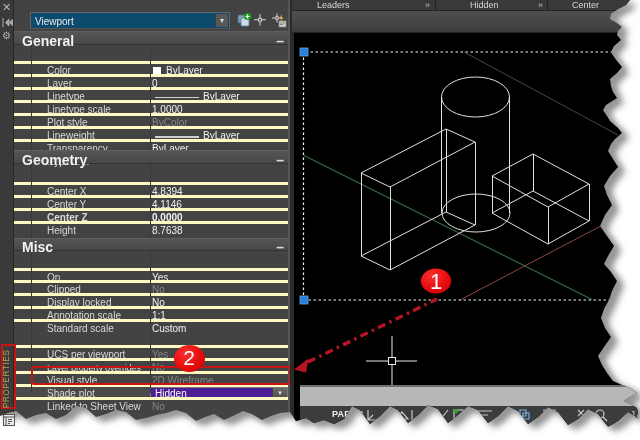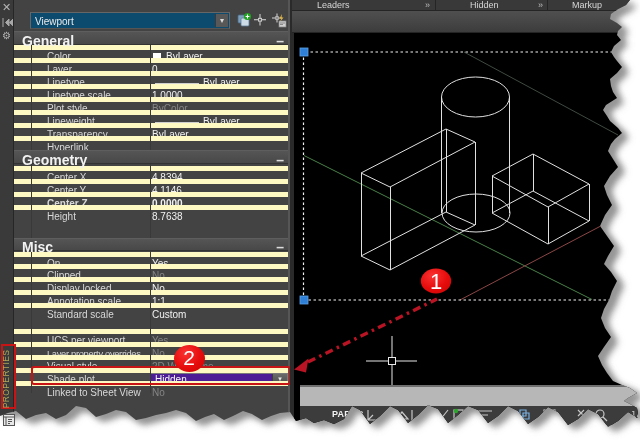--- a/index.html
+++ b/index.html
@@ -19,21 +19,21 @@
 #statusbar{position:absolute;left:300px;top:406px;width:340px;height:34px;background:#3c3c3c;color:#e8e8e8;}
 
 #combo{position:absolute;left:16px;top:12px;width:200px;height:17px;background:#0c4a6e;border:1px solid #666;border-bottom-color:#555;color:#ececec;font-size:10px;}
 #combo .ct{position:absolute;left:4px;top:3px;}
 #combo .cab{position:absolute;right:1px;top:1px;width:13px;height:13px;background:#585858;border-left:1px solid #3a3a3a;color:#ddd;font-size:8px;text-align:center;line-height:13px;}
 
 .shead{position:absolute;left:0px;width:274px;height:13.5px;background:linear-gradient(180deg,#555,#484848);border-top:1px solid #5e5e5e;border-bottom:1px solid #333;color:#f2f2f2;font-size:14px;font-weight:bold;}
 .shead .ht{position:absolute;left:8px;top:0.5px;}
 .shead .hm{position:absolute;right:4px;top:0.5px;font-weight:bold;color:#ddd;}
 
-.row{position:absolute;left:0px;width:274px;border-top:5px solid #fef9c3;font-size:10px;}
+.row{position:absolute;left:0px;width:274px;border-top:3px solid #fef9c3;font-size:10px;margin-top:16px;}
 .row .lab{position:absolute;left:33px;top:1px;color:#d8d8d8;white-space:nowrap;}
 .row .val{position:absolute;left:138px;top:1px;white-space:nowrap;}
 .val.w{color:#f1f1f1;} .val.g{color:#858585;}
 .sw{display:inline-block;width:8px;height:8px;background:#fff;margin-right:5px;position:relative;top:1px;}
 .ltline{position:absolute;left:141px;width:44px;height:1px;background:#cfcfcf;}
 .ltline.lw{height:2px;}
 .dd{position:absolute;left:136px;top:0px;width:138px;height:12.4px;background:#4c1d95;border:1px solid #7a7a7a;}
 .ddt{position:absolute;left:4px;top:0px;color:#f5f5f5;}
 .ddb{position:absolute;right:0;top:0;width:15px;height:10.4px;background:linear-gradient(180deg,#6a6a6a,#4e4e4e);border-left:1px solid #3c3c3c;color:#e5e5e5;font-size:7px;line-height:10px;text-align:center;}
 
@@ -199,21 +199,21 @@
   </svg>
   <span class="xi" style="top:30px;font-size:10px;">⚙</span>
  </div>
  <div id="appgap"></div>
  <div id="ribbon">
   <div id="ribrow">
    <span style="left:25px;">Leaders</span>
    <span style="left:133px;color:#bbb;">»</span>
    <span style="left:178px;">Hidden</span>
    <span style="left:246px;color:#bbb;">»</span>
-   <span style="left:280px;">Markup</span>
+   <span style="left:280px;">Center</span>
    <span style="position:absolute;left:143px;top:0;width:1px;height:11px;background:#252525;"></span>
    <span style="position:absolute;left:255px;top:0;width:1px;height:11px;background:#252525;"></span>
   </div>
  </div>
  <div id="canvas">
   <svg width="346" height="392" viewBox="294 33 346 392">
 
     <line x1="304" y1="155.5" x2="592" y2="299.5" stroke="#4a8049" stroke-width="1"></line>
     <line x1="460" y1="300" x2="616" y2="218" stroke="#8c4646" stroke-width="1"></line>
     <line x1="464" y1="52" x2="618" y2="135" stroke="#3f4a41" stroke-width="1"></line>

